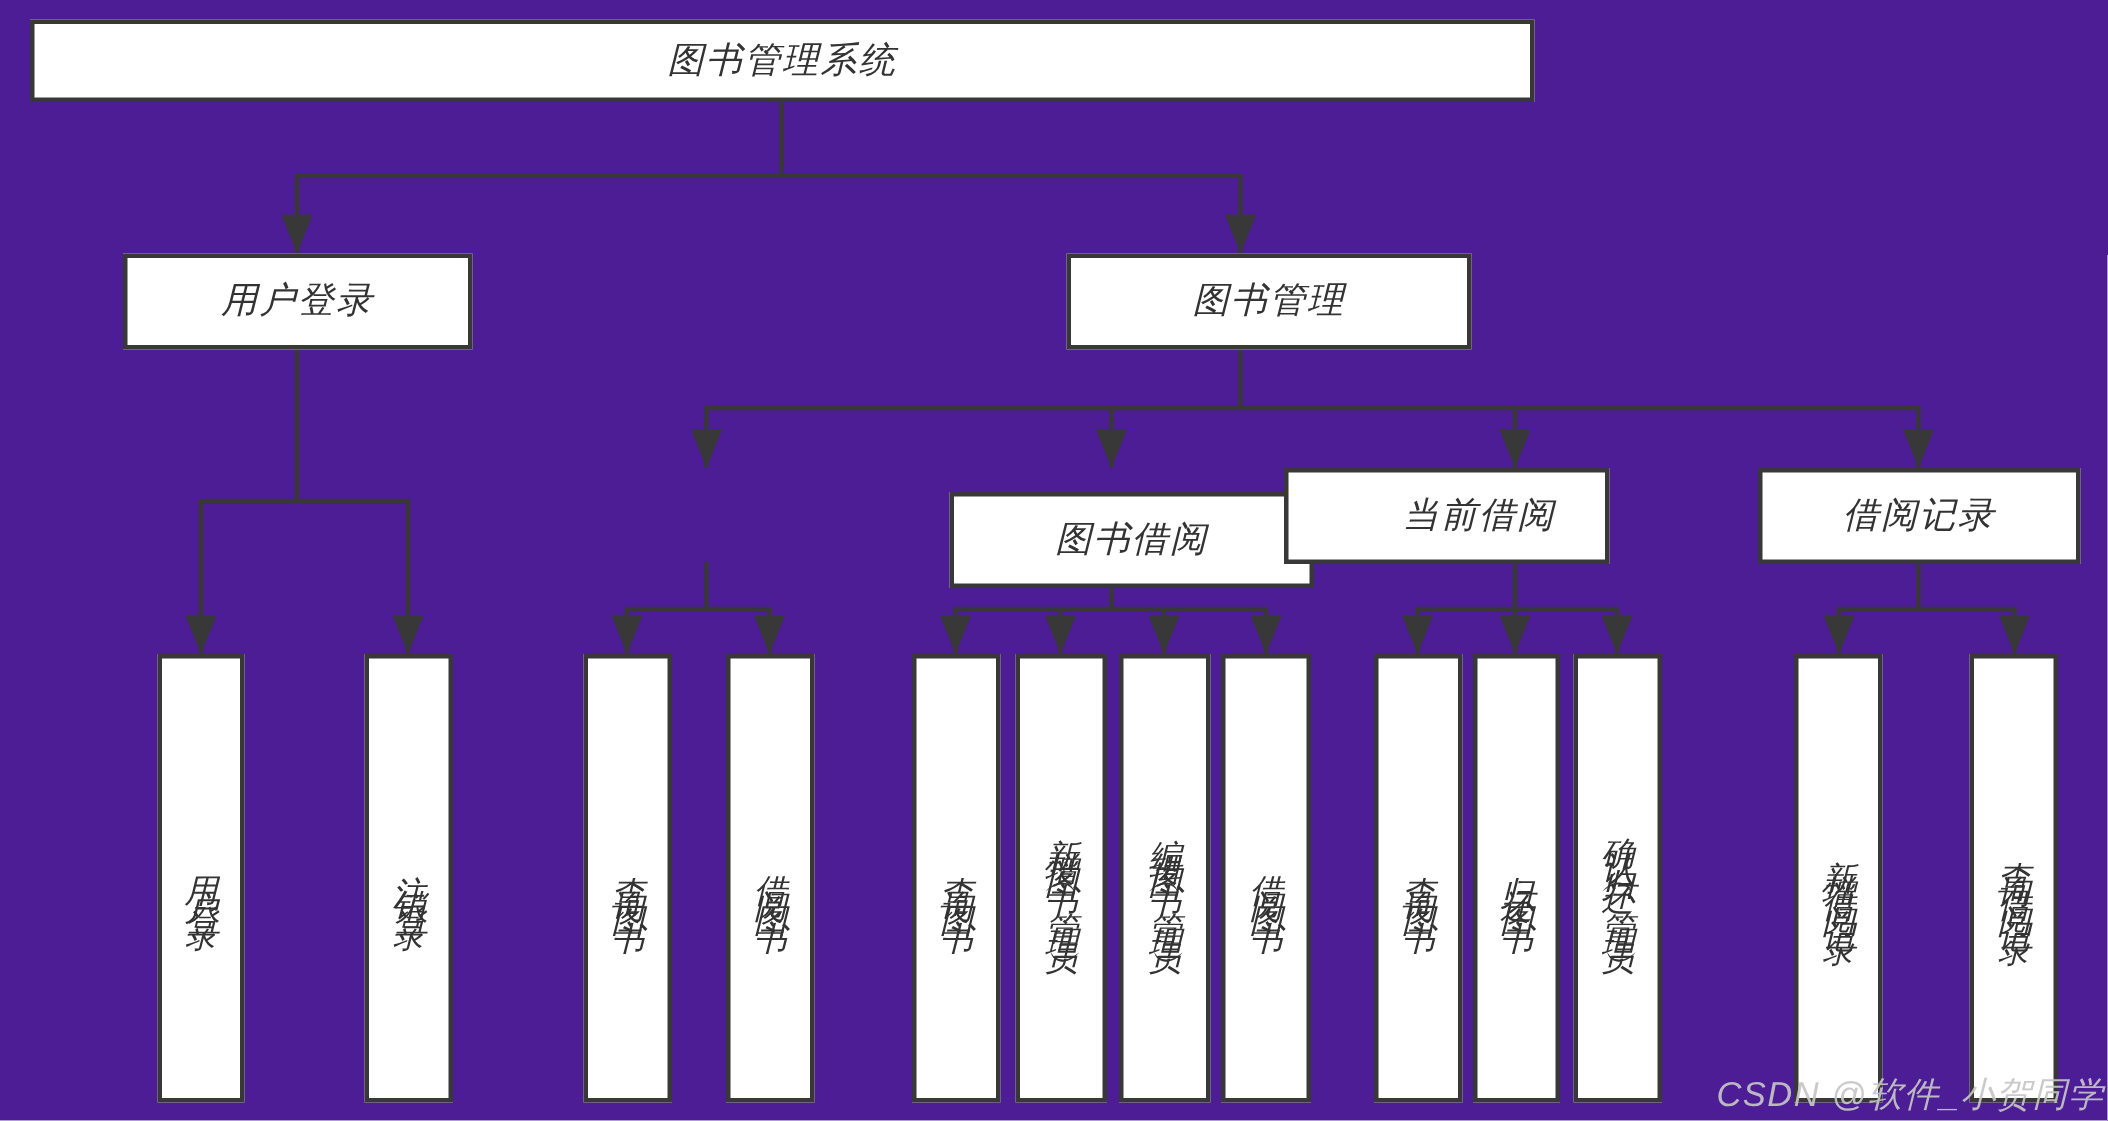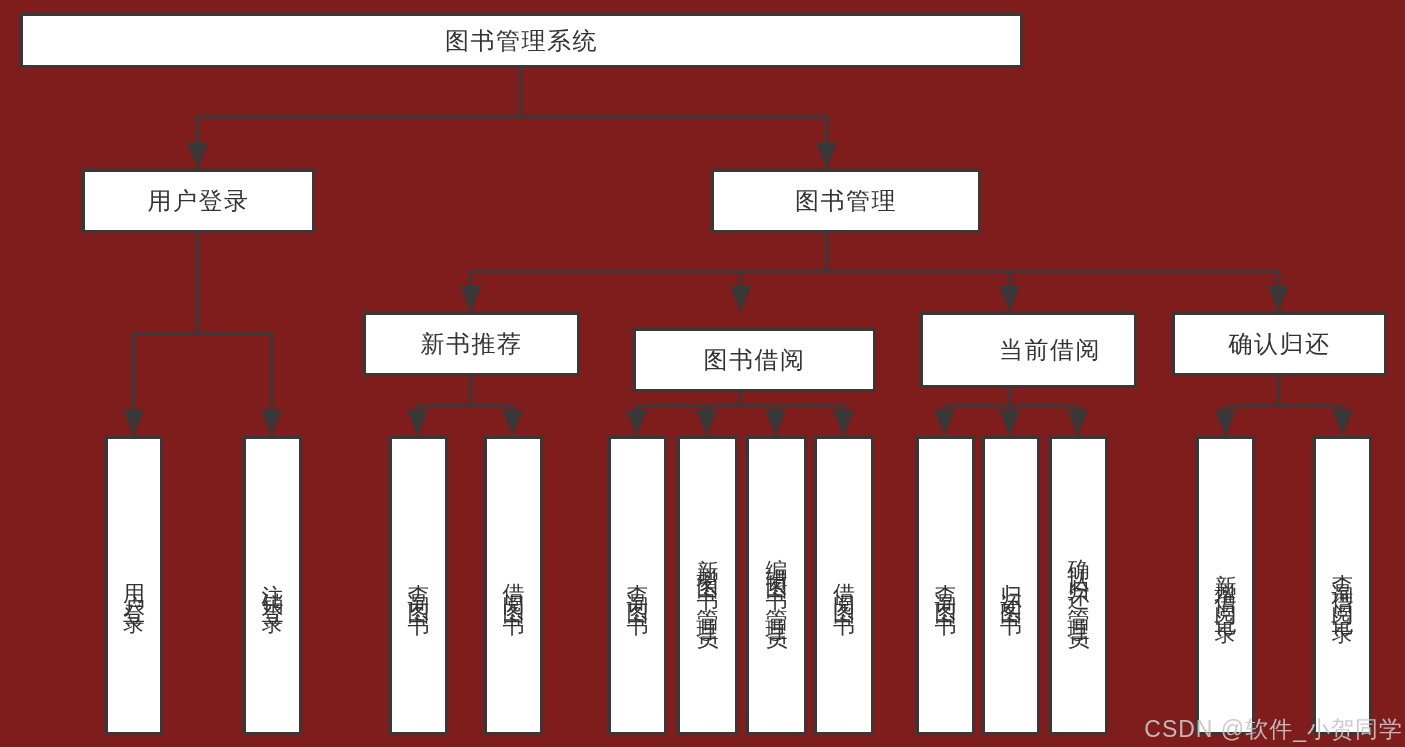--- a/index.html
+++ b/index.html
@@ -5,22 +5,23 @@
   html, body {
     margin: 0;
     padding: 0;
     background: #ffffff;
     font-family: "Liberation Sans", "DejaVu Sans", sans-serif;
   }
   .canvas {
     position: relative;
     width: 1405px;
     height: 747px;
-    background: #7f1d1d;
+    background: #4c1d95;
     overflow: hidden;
+    font-style: italic;
   }
   svg.edges {
     position: absolute;
     left: 0; top: 0;
     width: 1405px;
     height: 747px;
     pointer-events: none;
   }
   .node {
     position: absolute;
@@ -110,31 +111,28 @@
     <span class="lbl">图书管理系统</span>
   </div>
 
   <div class="node h" style="left:82px; top:169px; width:233px; height:64px;">
     <span class="lbl">用户登录</span>
   </div>
   <div class="node h" style="left:711px; top:169px; width:270px; height:64px;">
     <span class="lbl">图书管理</span>
   </div>
 
-  <div class="node h" style="left:363px; top:312px; width:217px; height:64px;">
-    <span class="lbl">新书推荐</span>
-  </div>
   <div class="node h" style="left:633px; top:328px; width:243px; height:64px;">
     <span class="lbl">图书借阅</span>
   </div>
-  <div class="node h" style="left:920px; top:312px; width:217px; height:76px;padding-left:43px;">
+  <div class="node h" style="left:856px; top:312px; width:217px; height:64px;padding-left:43px;">
     <span class="lbl">当前借阅</span>
   </div>
   <div class="node h" style="left:1172px; top:312px; width:215px; height:64px;">
-    <span class="lbl">确认归还</span>
+    <span class="lbl">借阅记录</span>
   </div>
 
   <div class="node v" style="left:105px; top:436px; width:58px; height:299px;">
     <span class="lbl">用户登录</span>
   </div>
   <div class="node v" style="left:243px; top:436px; width:59px; height:299px;">
     <span class="lbl">注销登录</span>
   </div>
 
   <div class="node v" style="left:389px; top:436px; width:59px; height:299px;">

